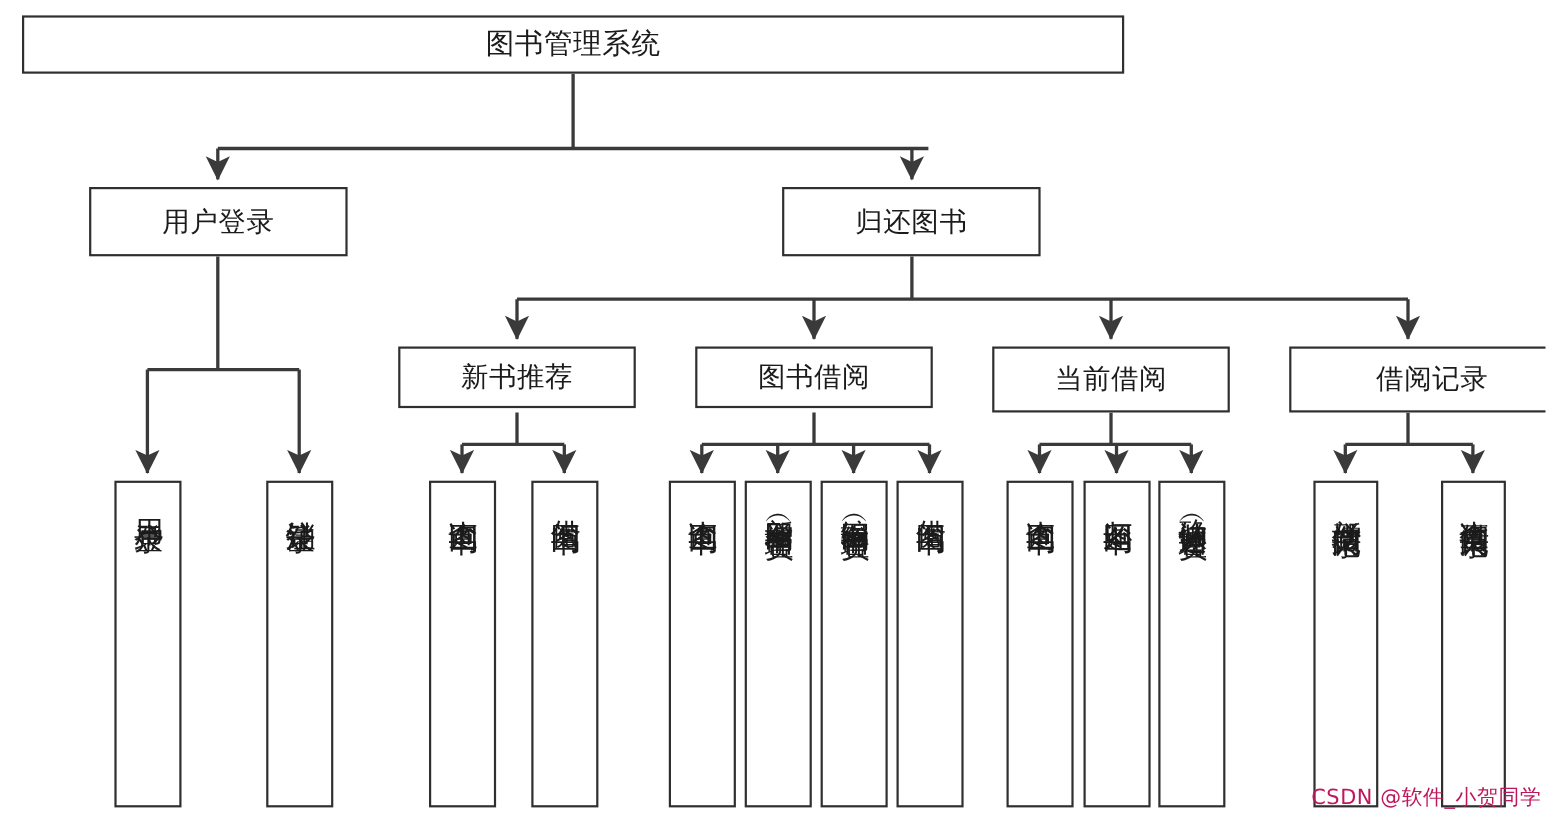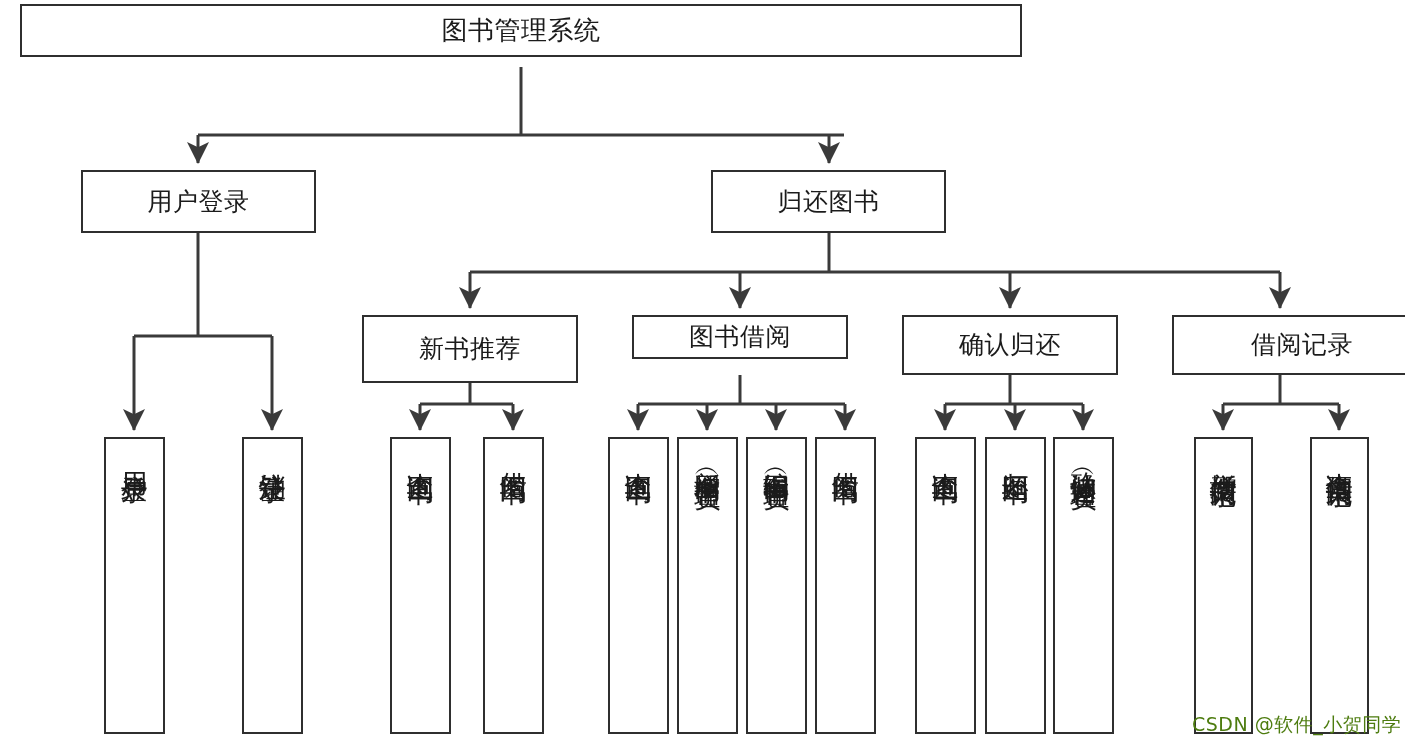--- a/index.html
+++ b/index.html
@@ -49,21 +49,21 @@
     letter-spacing:2px;
     white-space:nowrap;
   }
   .v-node.tall .lbl{font-size:26px;}
 
   #watermark{
     position:absolute;
     left:1192px;
     top:712px;
     font-size:19px;
-    color:#4d7c0f;
+    color:#be185d;
     white-space:nowrap;
     letter-spacing:0.5px;
     font-family:"DejaVu Sans","Liberation Sans",sans-serif;
   }
 </style>
 </head>
 <body>
 
 <div id="diagram">
 
@@ -111,39 +111,39 @@
       <path d="M 1015 404 L 1015 430" marker-end="url(#arrow)"></path>
       <path d="M 1083 404 L 1083 430" marker-end="url(#arrow)"></path>
 
       <path d="M 1280 375 L 1280 404"></path>
       <path d="M 1223 404 L 1339 404"></path>
       <path d="M 1223 404 L 1223 430" marker-end="url(#arrow)"></path>
       <path d="M 1339 404 L 1339 430" marker-end="url(#arrow)"></path>
     </g>
   </svg>
 
-  <div class="node h-node" id="node-root" style="left:20px;top:4px;width:1002px;height:53px;">
+  <div class="node h-node" id="node-root" style="left:20px;top:14px;width:1002px;height:53px;">
     <span class="lbl">图书管理系统</span>
   </div>
 
   <div class="node h-node" style="left:81px;top:170px;width:235px;height:63px;">
     <span class="lbl">用户登录</span>
   </div>
   <div class="node h-node" style="left:711px;top:170px;width:235px;height:63px;">
     <span class="lbl">归还图书</span>
   </div>
 
-  <div class="node h-node" style="left:362px;top:315px;width:216px;height:68px;">
+  <div class="node h-node" style="left:362px;top:315px;width:216px;height:56px;">
     <span class="lbl">新书推荐</span>
   </div>
-  <div class="node h-node" style="left:632px;top:315px;width:216px;height:44px;">
+  <div class="node h-node" style="left:632px;top:315px;width:216px;height:56px;">
     <span class="lbl">图书借阅</span>
   </div>
   <div class="node h-node" style="left:902px;top:315px;width:216px;height:60px;">
-    <span class="lbl">确认归还</span>
+    <span class="lbl">当前借阅</span>
   </div>
   <div class="node h-node" style="left:1172px;top:315px;width:260px;height:60px;">
     <span class="lbl">借阅记录</span>
   </div>
 
   <div class="node v-node" style="left:104px;top:437px;width:61px;height:297px;">
     <span class="lbl">用户登录</span>
   </div>
   <div class="node v-node" style="left:242px;top:437px;width:61px;height:297px;">
     <span class="lbl">注销登录</span>

